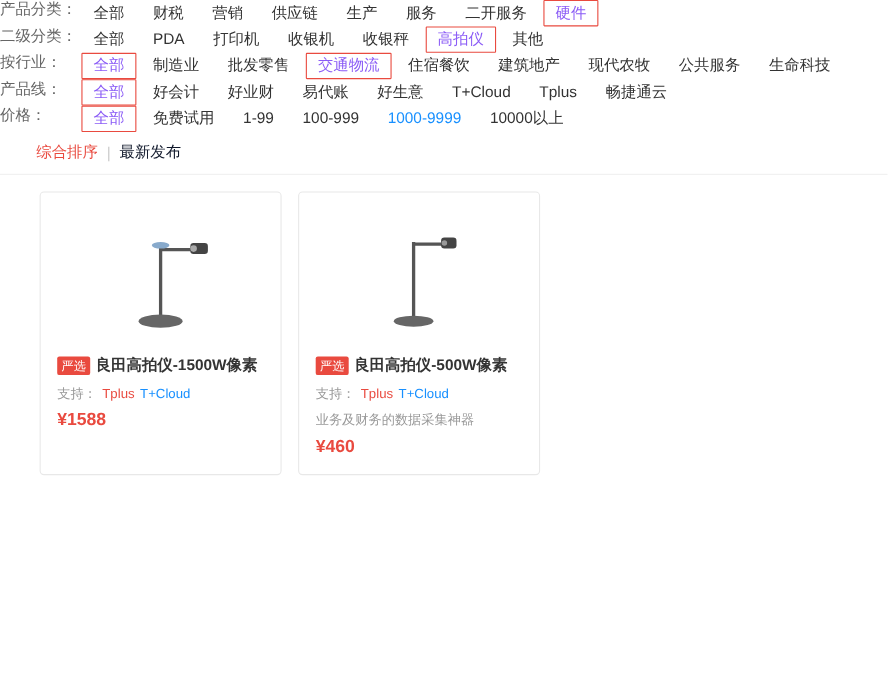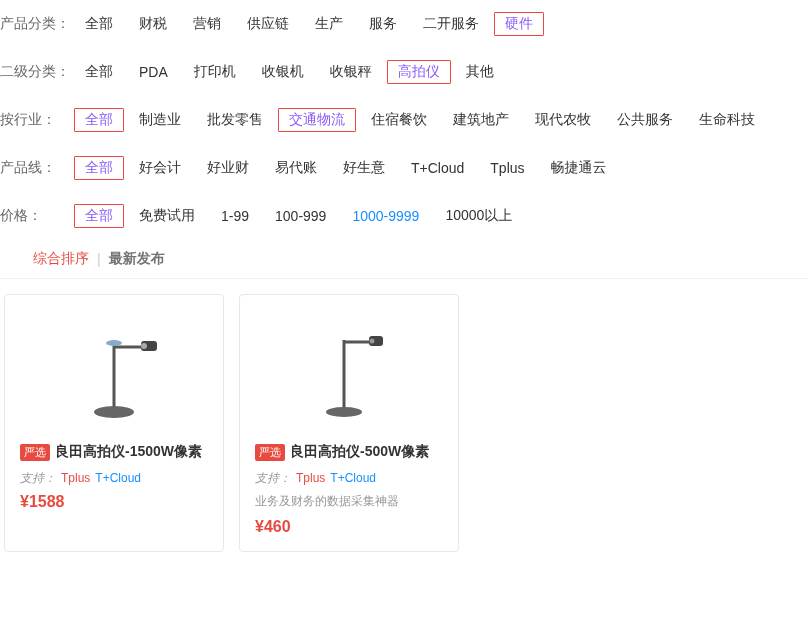--- a/index.html
+++ b/index.html
@@ -5,22 +5,21 @@
     * { box-sizing: border-box; margin: 0; padding: 0; }
     body {
       font-family: "Microsoft YaHei", "PingFang SC", sans-serif;
       font-size: 14px;
       background: #fff;
       color: #333;
       width: 807px;
     }
     .filter-row {
       display: flex;
-      align-items: center;
-      padding: 12px 0;
+      padding: 0 0;
       flex-wrap: wrap;
       gap: 4px;
     }
     .filter-label {
       color: #666;
       min-width: 70px;
       flex-shrink: 0;
     }
     .filter-item {
       padding: 2px 10px;
@@ -47,26 +46,25 @@
     }
     .sort-item {
       color: #e94a3f;
       cursor: pointer;
       font-size: 14px;
     }
     .sort-divider {
       color: #ccc;
     }
     .sort-item-normal {
-      color: #737373;
-      cursor: pointer;
-      font-weight: bold;
+      color: #0f172a;
+      cursor: pointer;
     }
     .products-area {
-      padding: 15px 4px;
+      padding: 15px 36px;
       display: flex;
       gap: 15px;
       flex-wrap: wrap;
     }
     .product-card {
       width: 220px;
       border: 1px solid #e8e8e8;
       border-radius: 4px;
       padding: 15px;
       cursor: pointer;
@@ -103,21 +101,20 @@
     }
     .support-row {
       display: flex;
       align-items: center;
       gap: 5px;
       margin-bottom: 6px;
       font-size: 12px;
     }
     .support-label {
       color: #999;
-      font-style: italic;
     }
     .tag-tplus {
       color: #e94a3f;
       font-size: 12px;
     }
     .tag-tcloud {
       color: #1890ff;
       font-size: 12px;
     }
     .product-desc {

